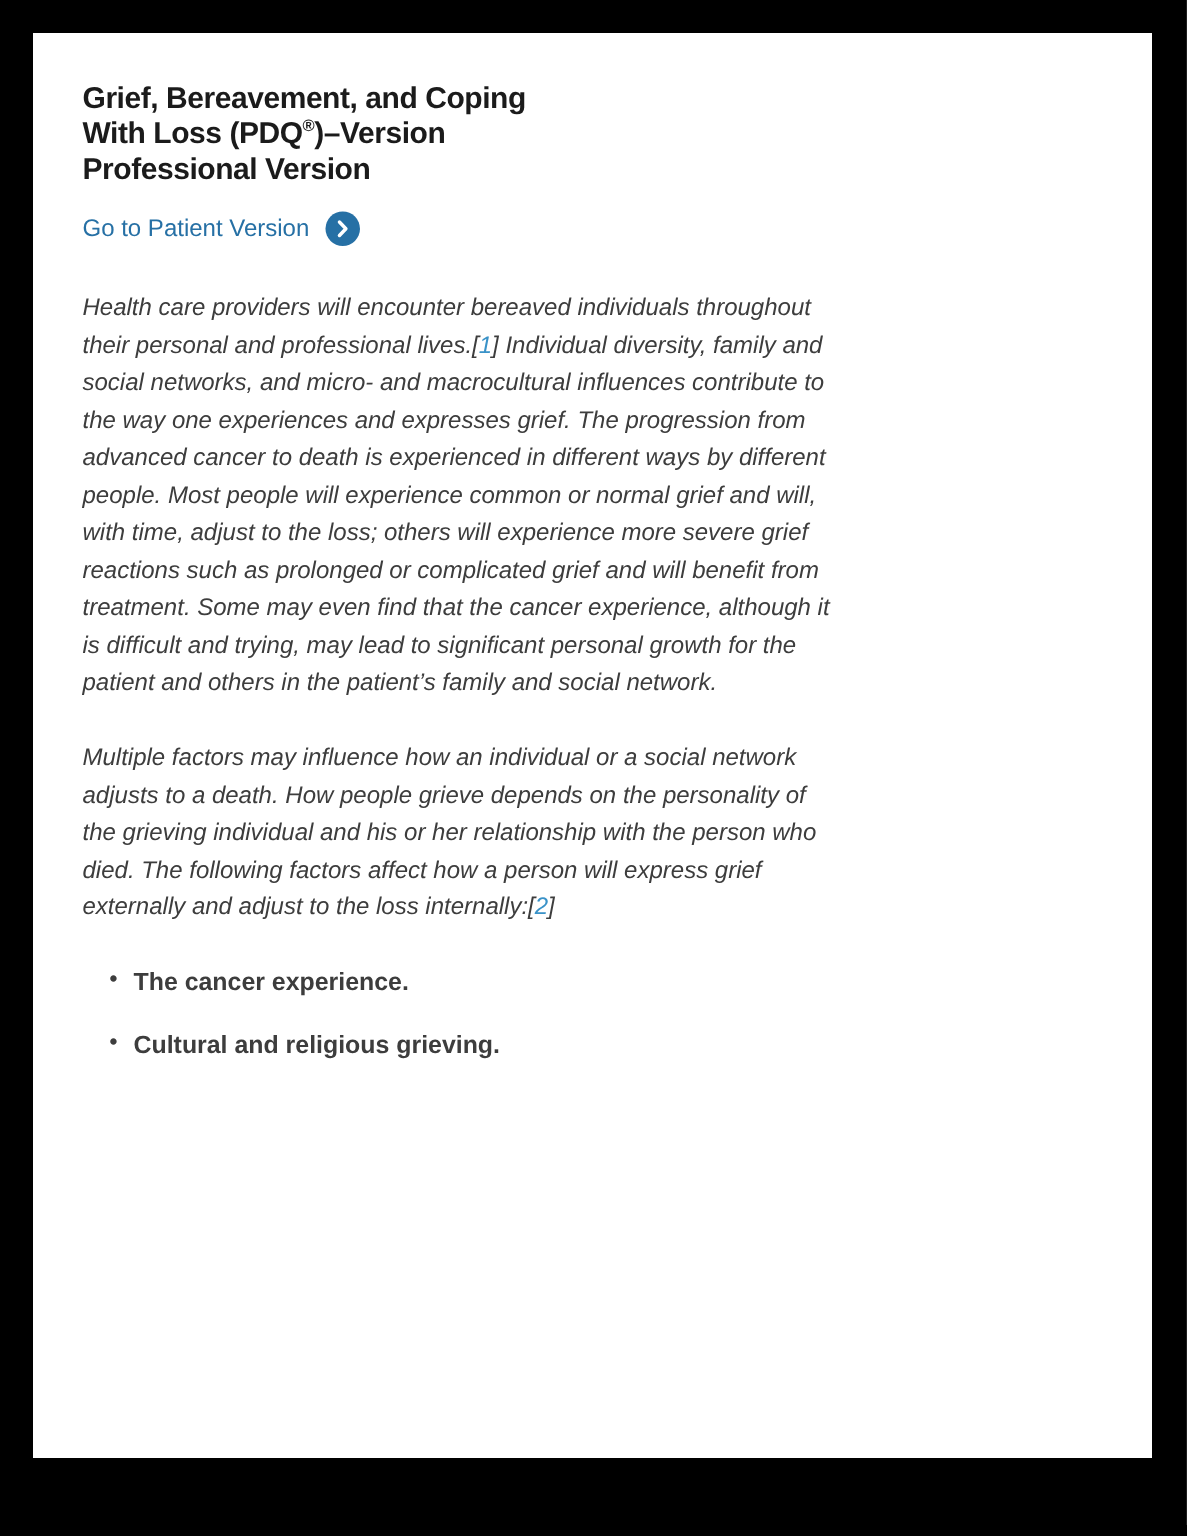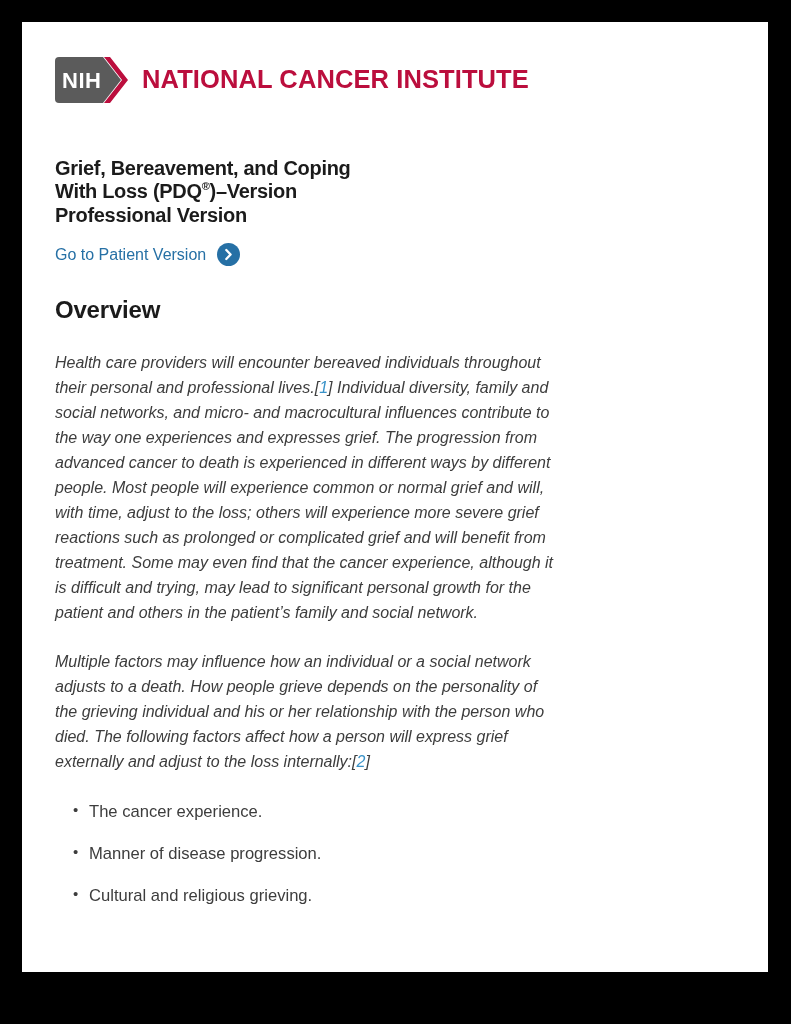--- a/index.html
+++ b/index.html
@@ -132,81 +132,70 @@
     margin: 0;
     padding: 0 0 0 18px;
   }
   .bullet-list li {
     position: relative;
     font-size: 16.6px;
     line-height: 1.5;
     color: #3d3d3d;
     padding-left: 16px;
     margin-bottom: 17px;
+    font-weight: bold;
   }
   .bullet-list li::before {
     content: "\2022";
     position: absolute;
     left: 0;
     top: -1px;
     color: #3d3d3d;
     font-size: 15px;
   }
 </style>
 </head>
 <body>
 
 <div class="screen">
   <div class="page">
     <div class="content">
 
       
-      <div class="logo-row">
-        <span class="nih-mark">
-          <svg width="76" height="46" viewBox="0 0 76 46" xmlns="http://www.w3.org/2000/svg">
-            <path d="M0 4 a4 4 0 0 1 4-4 h44 l18 23 l-18 23 h-44 a4 4 0 0 1 -4-4 z" fill="#5B5B5B"></path>
-            <path d="M55 0 l18 23 l-18 23 l-6 0 l18-23 l-18-23 z" fill="#BB0E3D"></path>
-            <text x="7" y="31" font-family="Liberation Sans, sans-serif" font-size="22" font-weight="700" fill="#ffffff" letter-spacing="0.5">NIH</text>
-          </svg>
-        </span>
-        <span class="nci-wordmark">NATIONAL CANCER INSTITUTE</span>
-      </div>
 
       
       <h1 class="page-title">
         <span>Grief, Bereavement, and Coping</span><br>
         <span>With Loss (PDQ</span><sup>®</sup><span>)–Version</span><br>
         <span>Professional Version</span>
       </h1>
 
       
       <a class="patient-link" href="#">
         <span class="patient-link-label">Go to Patient Version</span>
         <span class="arrow-circle">
           <svg width="13" height="13" viewBox="0 0 13 13" xmlns="http://www.w3.org/2000/svg">
             <path d="M4.3 2 L8.6 6.5 L4.3 11" fill="none" stroke="#ffffff" stroke-width="2.3" stroke-linecap="round" stroke-linejoin="round"></path>
           </svg>
         </span>
       </a>
 
       
-      <h2 class="section-heading">Overview</h2>
 
       
       <p class="body-par">
         <span>Health care providers will encounter bereaved individuals throughout their personal and professional lives.[</span><a class="cite-num" href="#" style="color:#3992c8;text-decoration:none;">1</a><span>] Individual diversity, family and social networks, and micro- and macrocultural influences contribute to the way one experiences and expresses grief. The progression from advanced cancer to death is experienced in different ways by different people. Most people will experience common or normal grief and will, with time, adjust to the loss; others will experience more severe grief reactions such as prolonged or complicated grief and will benefit from treatment. Some may even find that the cancer experience, although it is difficult and trying, may lead to significant personal growth for the patient and others in the patient’s family and social network.</span>
       </p>
 
       
       <p class="body-par">
         <span>Multiple factors may influence how an individual or a social network adjusts to a death. How people grieve depends on the personality of the grieving individual and his or her relationship with the person who died. The following factors affect how a person will express grief externally and adjust to the loss internally:[</span><a class="cite-num" href="#" style="color:#3992c8;text-decoration:none;">2</a><span>]</span>
       </p>
 
       
       <ul class="bullet-list">
         <li><span>The cancer experience.</span></li>
-        <li><span>Manner of disease progression.</span></li>
         <li><span>Cultural and religious grieving.</span></li>
       </ul>
 
     </div>
   </div>
 </div>
 
 </body></html>

